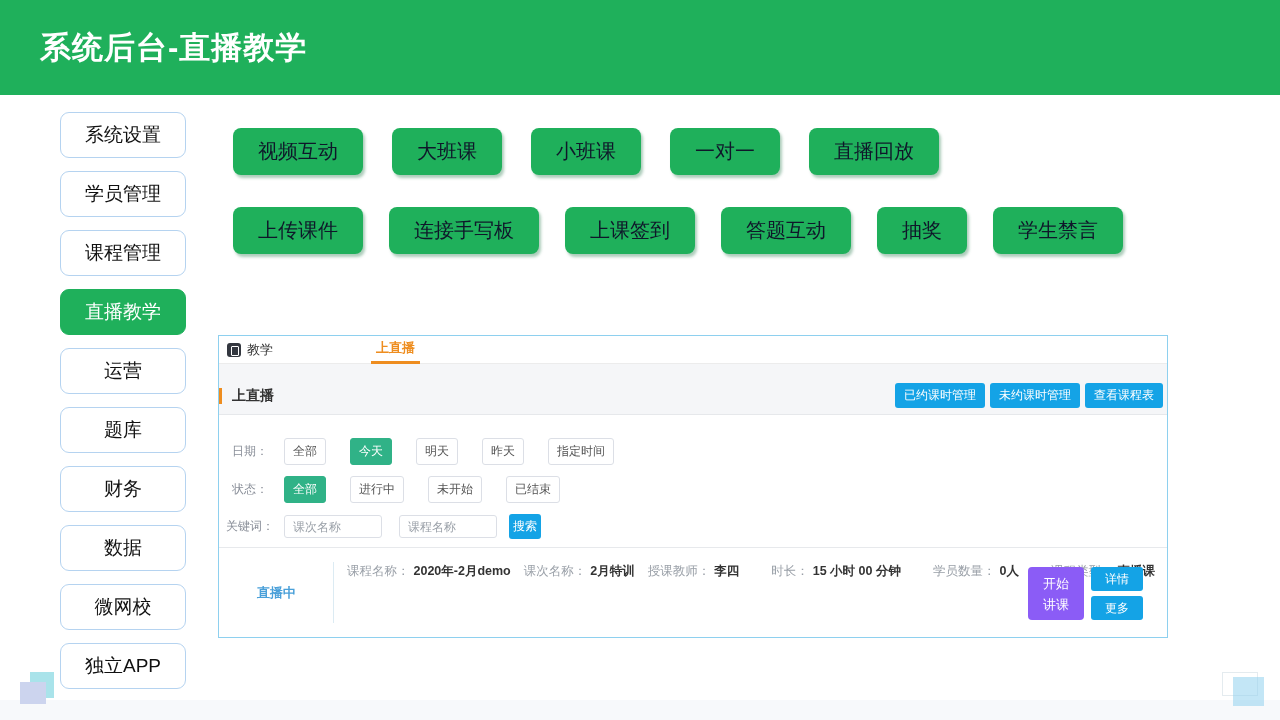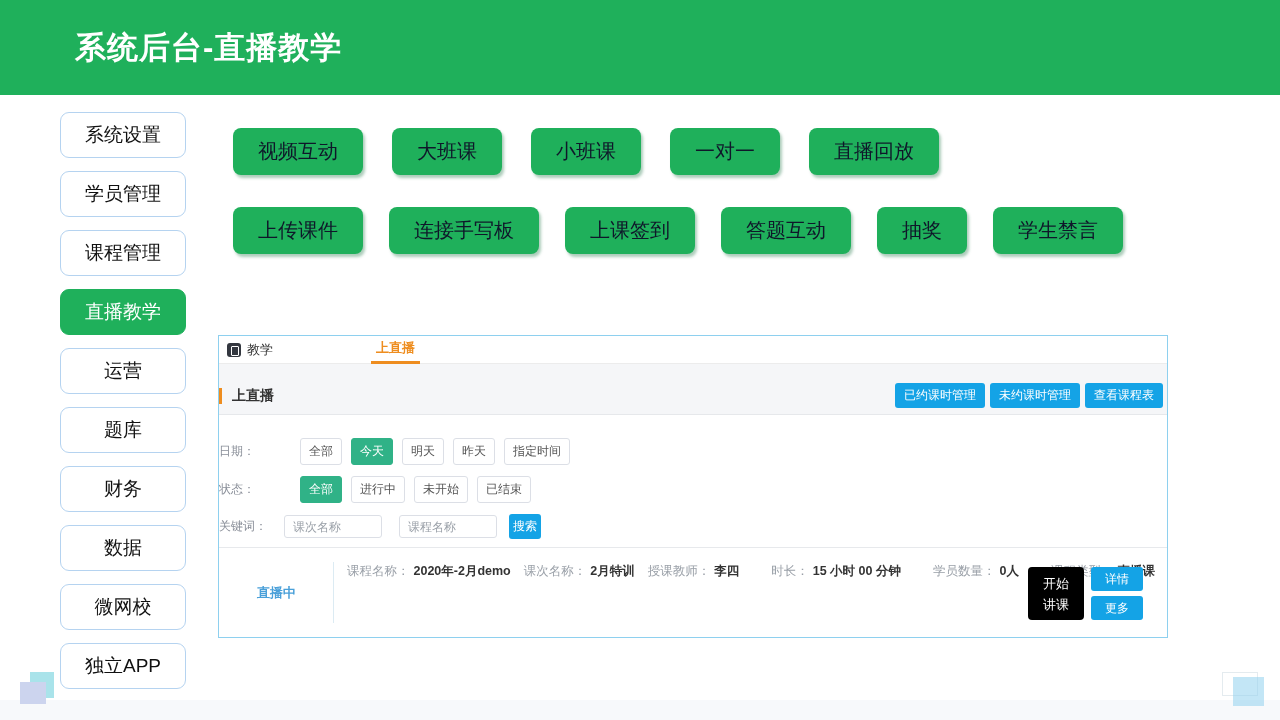--- a/index.html
+++ b/index.html
@@ -9,21 +9,21 @@
     font-family:"Liberation Sans","DejaVu Sans",sans-serif;
     background:#ffffff;
     overflow:hidden;
     color:#333;
   }
 
   
   .app-header {
     position:absolute; top:0; left:0; width:1280px; height:95px;
     background:#1fb05b;
-    display:flex; align-items:center; padding-left:75px;
+    display:flex; align-items:center; padding-left:40px;
   }
   .app-header h1 {
     color:#fff; font-size:31px; font-weight:700; letter-spacing:1px;
   }
 
   
   .sidebar { position:absolute; left:60px; top:112px; width:126px; }
   .side-item {
     width:126px; height:46px; margin-bottom:13px;
     background:#fff; border:1px solid #b5d3f0; border-radius:9px;
@@ -87,22 +87,22 @@
     background:#14a3e6; color:#fff; border:none; border-radius:3px;
     font-size:12px; padding:4px 9px; cursor:pointer;
     font-family:inherit; white-space:nowrap;
   }
 
   .filters {
     position:absolute; top:79px; left:0; right:0; height:132px; background:#fff;
     display:flex; flex-direction:column; gap:11px; padding-top:23px;
   }
   .filter-row { display:flex; align-items:center; }
-  .flabel { width:62px; text-align:left; color:#8a8f99; font-size:12px; flex:0 0 auto; }
-  .opts { display:flex; gap:9px; margin-left:19px; }
+  .flabel { width:62px; text-align:center; color:#8a8f99; font-size:12px; flex:0 0 auto; }
+  .opts { display:flex; gap:24px; margin-left:3px; }
   .opt {
     background:#fff; border:1px solid #dcdfe6; border-radius:3px;
     color:#555; font-size:12px; padding:4px 8px; min-width:38px;
     cursor:pointer; font-family:inherit; white-space:nowrap;
   }
   .opt.active { background:#30b287; border-color:#30b287; color:#fff; }
   .kw-input {
     width:98px; height:23px; border:1px solid #dcdfe6; border-radius:3px;
     font-size:12px; padding:0 8px; margin-left:3px; color:#4d7c0f;
     font-family:inherit;
@@ -123,21 +123,21 @@
   .rec-details {
     position:absolute; left:128px; top:15px;
     display:flex; flex-direction:row; gap:13px; font-size:12.5px;
   }
   .rec-line { display:flex; align-items:center; }
   .rec-meta { display:flex; gap:32px; }
   .rlabel { color:#9aa0a8; }
   .rvalue { color:#333; font-weight:700; margin-left:4px; }
   .btn-start {
     position:absolute; left:809px; top:19px; width:56px; height:53px;
-    background:#000000; color:#fff; border:none; border-radius:4px;
+    background:#8b5cf6; color:#fff; border:none; border-radius:4px;
     font-size:13px; line-height:21px; text-align:center; padding:0 13px;
     cursor:pointer; font-family:inherit;
   }
   .btn-detail { position:absolute; left:872px; top:19px; width:52px; height:24px; }
   .btn-more   { position:absolute; left:872px; top:48px; width:52px; height:24px; }
 
   
   .bottom-strip {
     position:absolute; left:0; bottom:0; width:1280px; height:20px;
     background:#f7f9fb;

